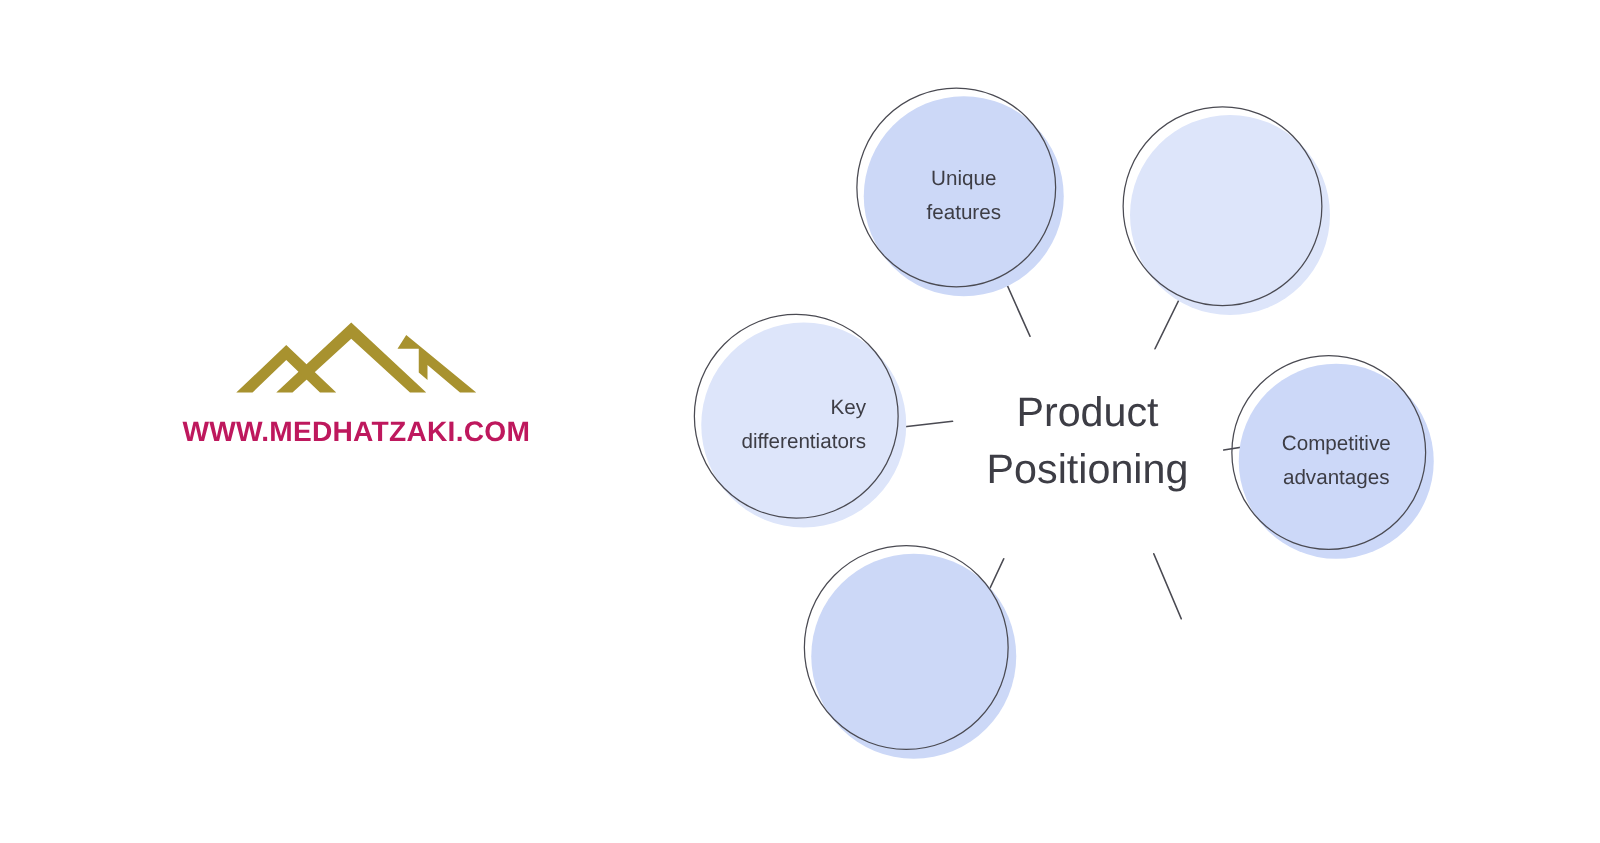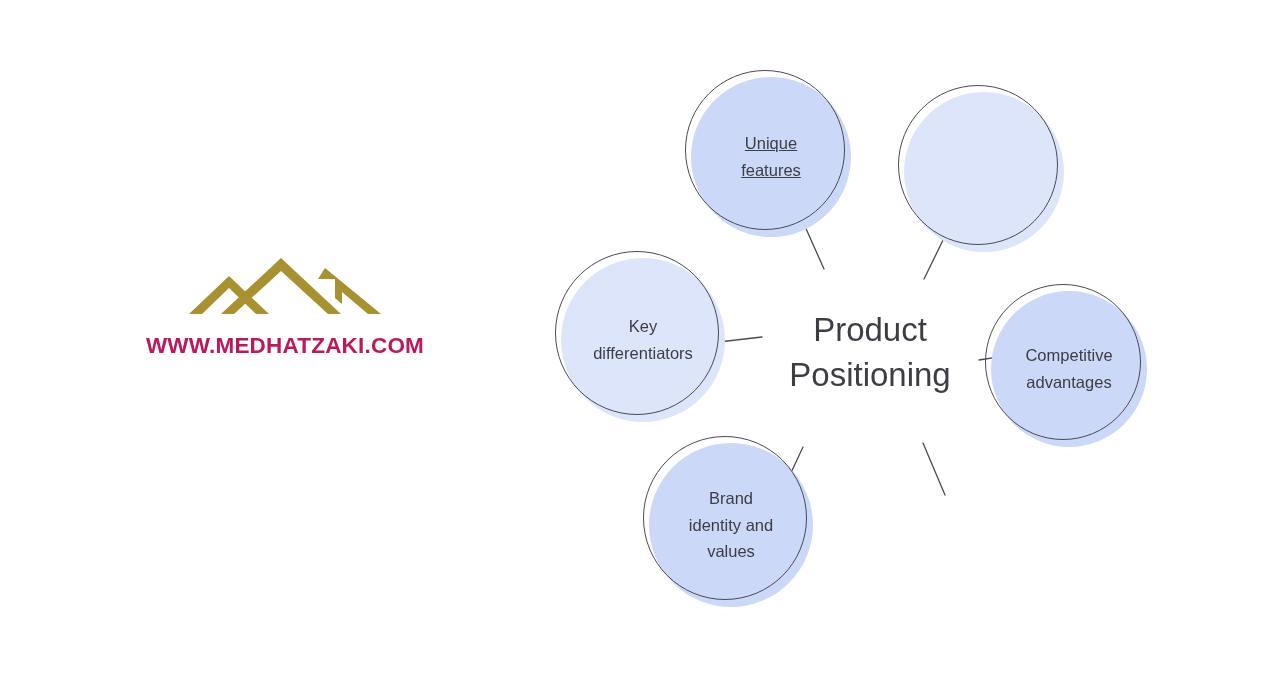--- a/index.html
+++ b/index.html
@@ -143,49 +143,46 @@
         <line x1="449" y1="320" x2="500" y2="312"></line>
         <line x1="393" y1="403" x2="415" y2="455"></line>
         <line x1="273" y1="407" x2="251" y2="454"></line>
         <line x1="180" y1="303" x2="232" y2="297"></line>
       </g>
     </svg>
 
     <div class="node" style="left:155px; top:30px; width:172px; height:172px;">
       <div class="disc" style="width:160px; height:160px; background:#ccd8f7;"></div>
       <div class="ring" style="width:160px; height:160px;"></div>
-      <div class="node-label" style="width:160px; height:160px;text-decoration:underline;">Unique
+      <div class="node-label" style="width:160px; height:160px;">Unique
 features</div>
     </div>
 
     <div class="node" style="left:368px; top:45px; width:172px; height:172px;">
       <div class="disc" style="width:160px; height:160px; background:#dde5fa;"></div>
       <div class="ring" style="width:160px; height:160px;"></div>
     </div>
 
     <div class="node" style="left:455px; top:244px; width:168px; height:168px;text-decoration:underline;">
       <div class="disc" style="width:156px; height:156px; background:#ccd8f8;"></div>
       <div class="ring" style="width:156px; height:156px;"></div>
       <div class="node-label" style="width:156px; height:156px;">Competitive
 advantages</div>
     </div>
 
 
     <div class="node" style="left:113px; top:396px; width:176px; height:176px;">
       <div class="disc" style="width:164px; height:164px; background:#ccd8f7;"></div>
       <div class="ring" style="width:164px; height:164px;"></div>
-      <div class="node-label" style="width:164px; height:164px;">Brand
-identity and
-values</div>
     </div>
 
     <div class="node" style="left:25px; top:211px; width:176px; height:176px;">
       <div class="disc" style="width:164px; height:164px; background:#dde5fa;"></div>
       <div class="ring" style="width:164px; height:164px;"></div>
-      <div class="node-label" style="width:164px; height:164px;">Key
+      <div class="node-label" style="width:164px; height:164px;text-align:right;">Key
 differentiators</div>
     </div>
 
     <div id="center-label" style="left:230px; top:268px; width:220px;">Product
 Positioning</div>
 
   </div>
 </div>
 
 </body></html>

